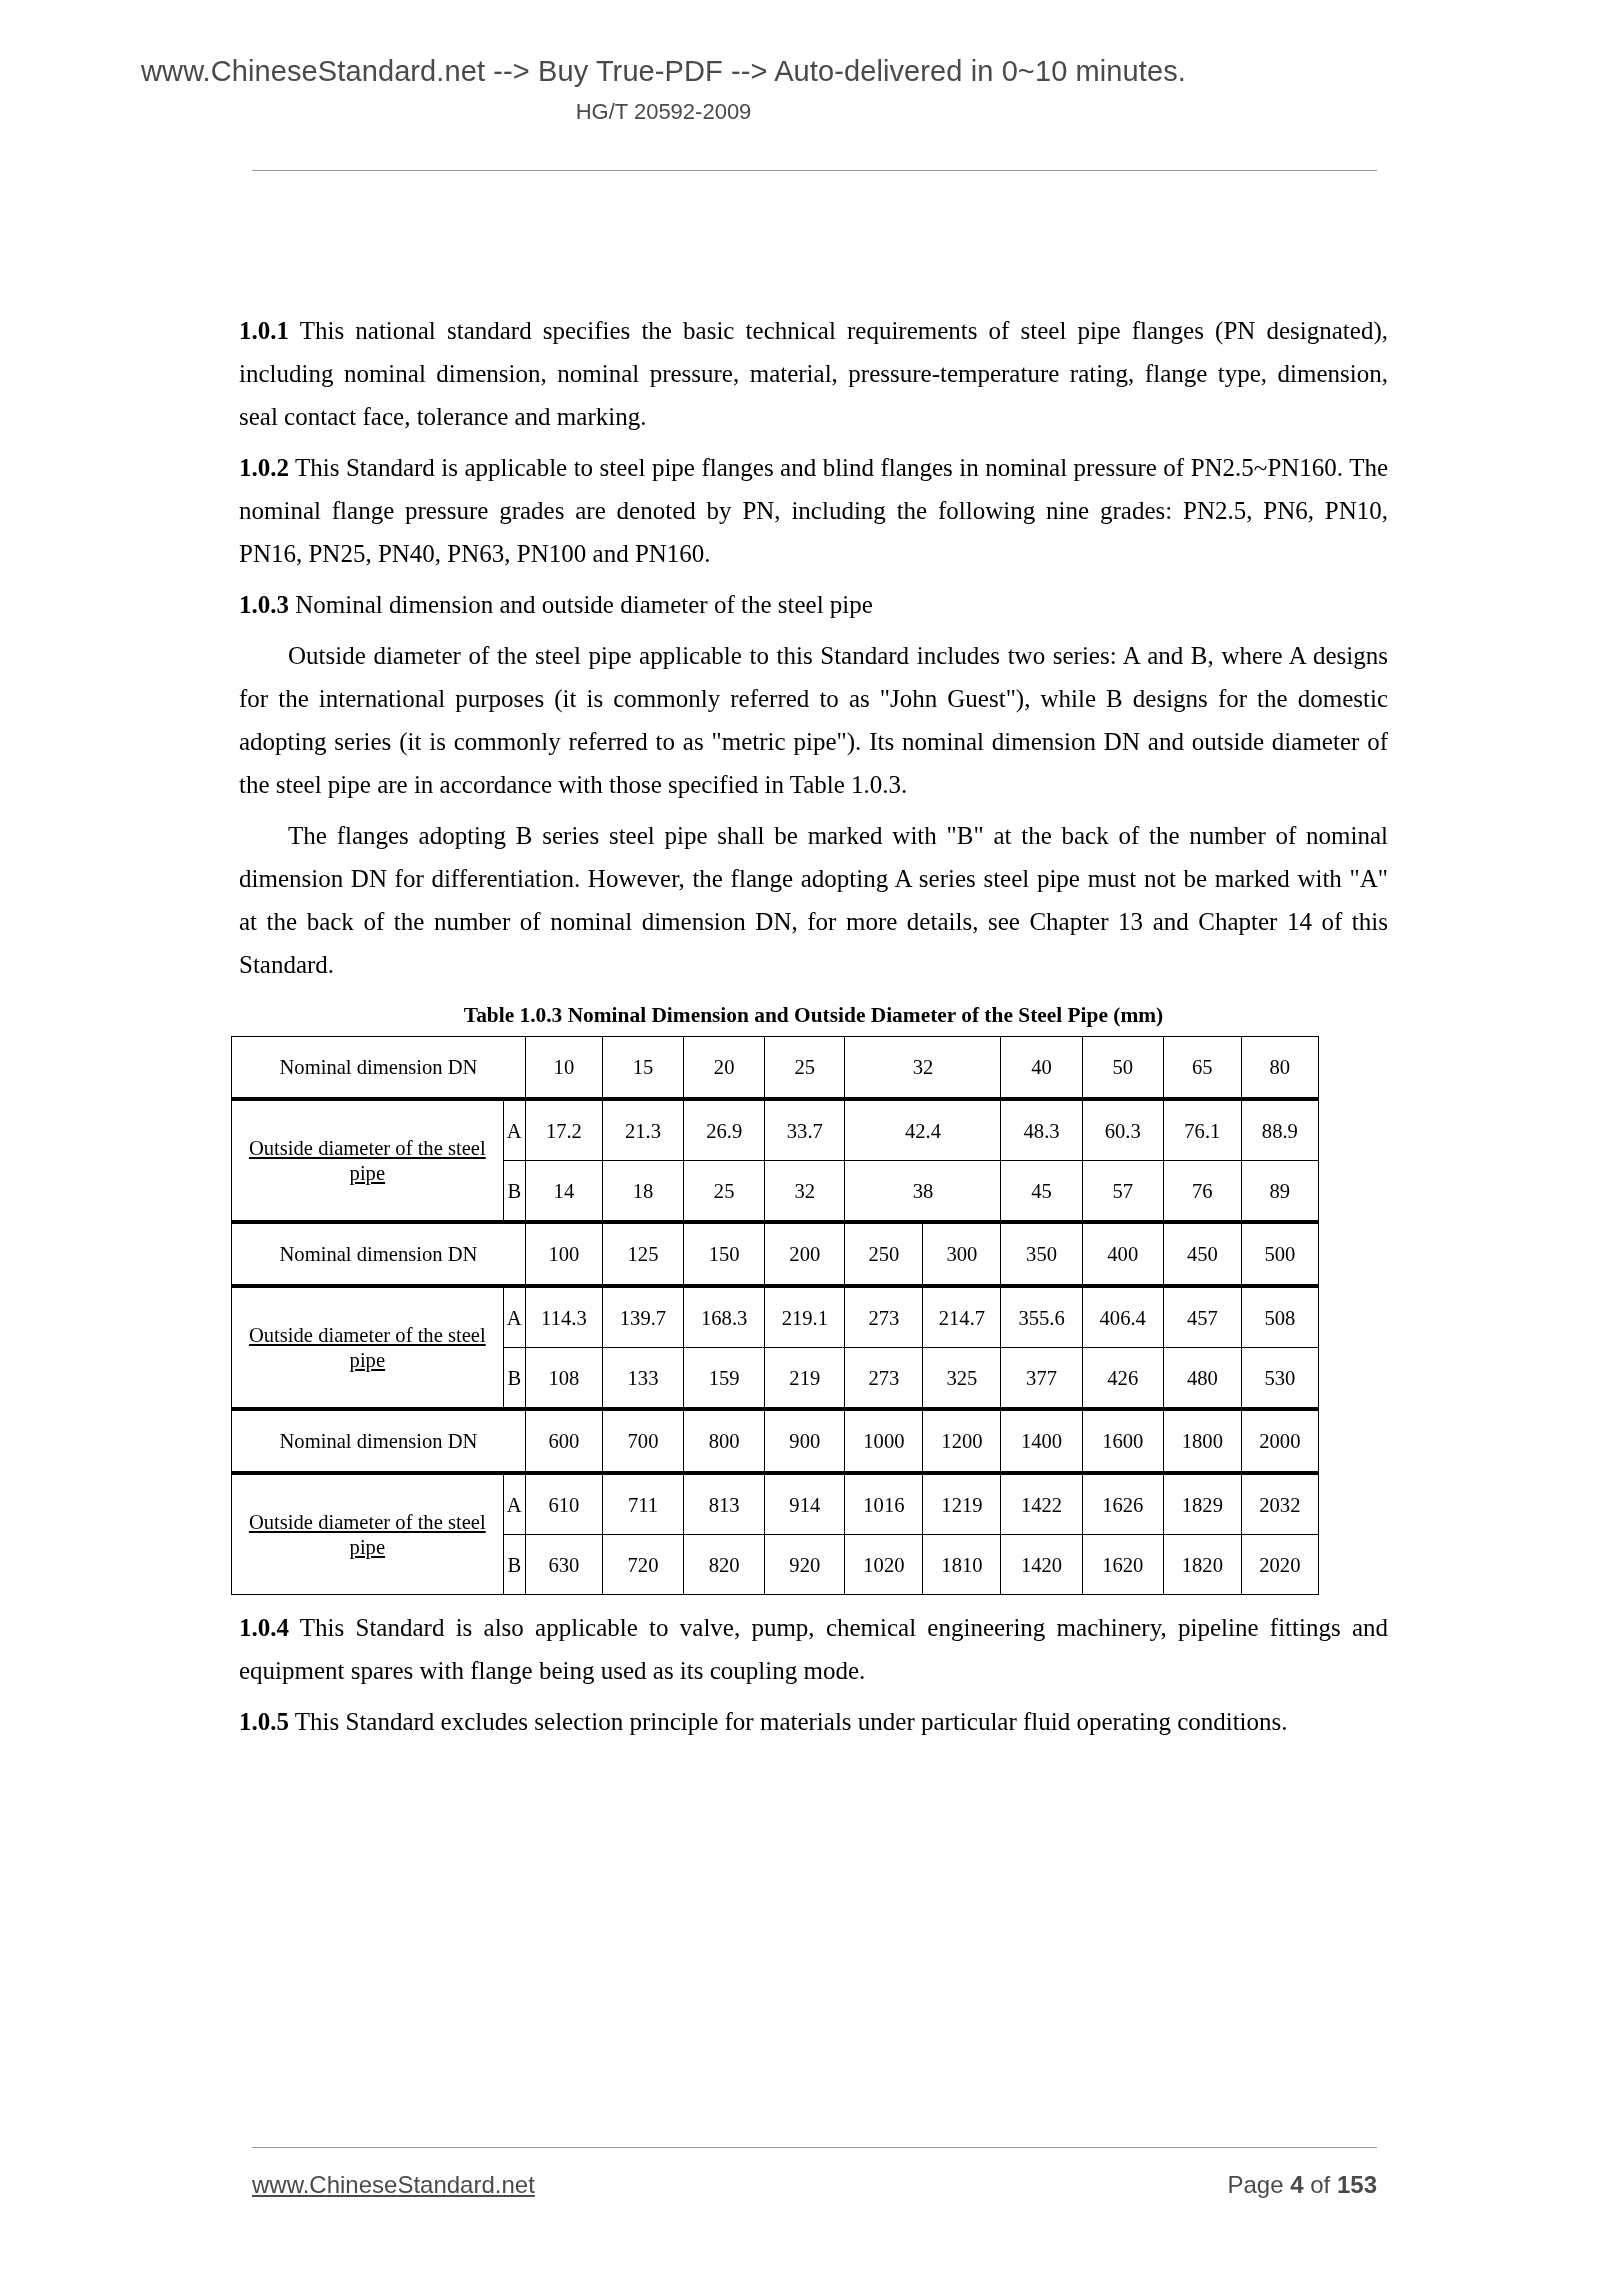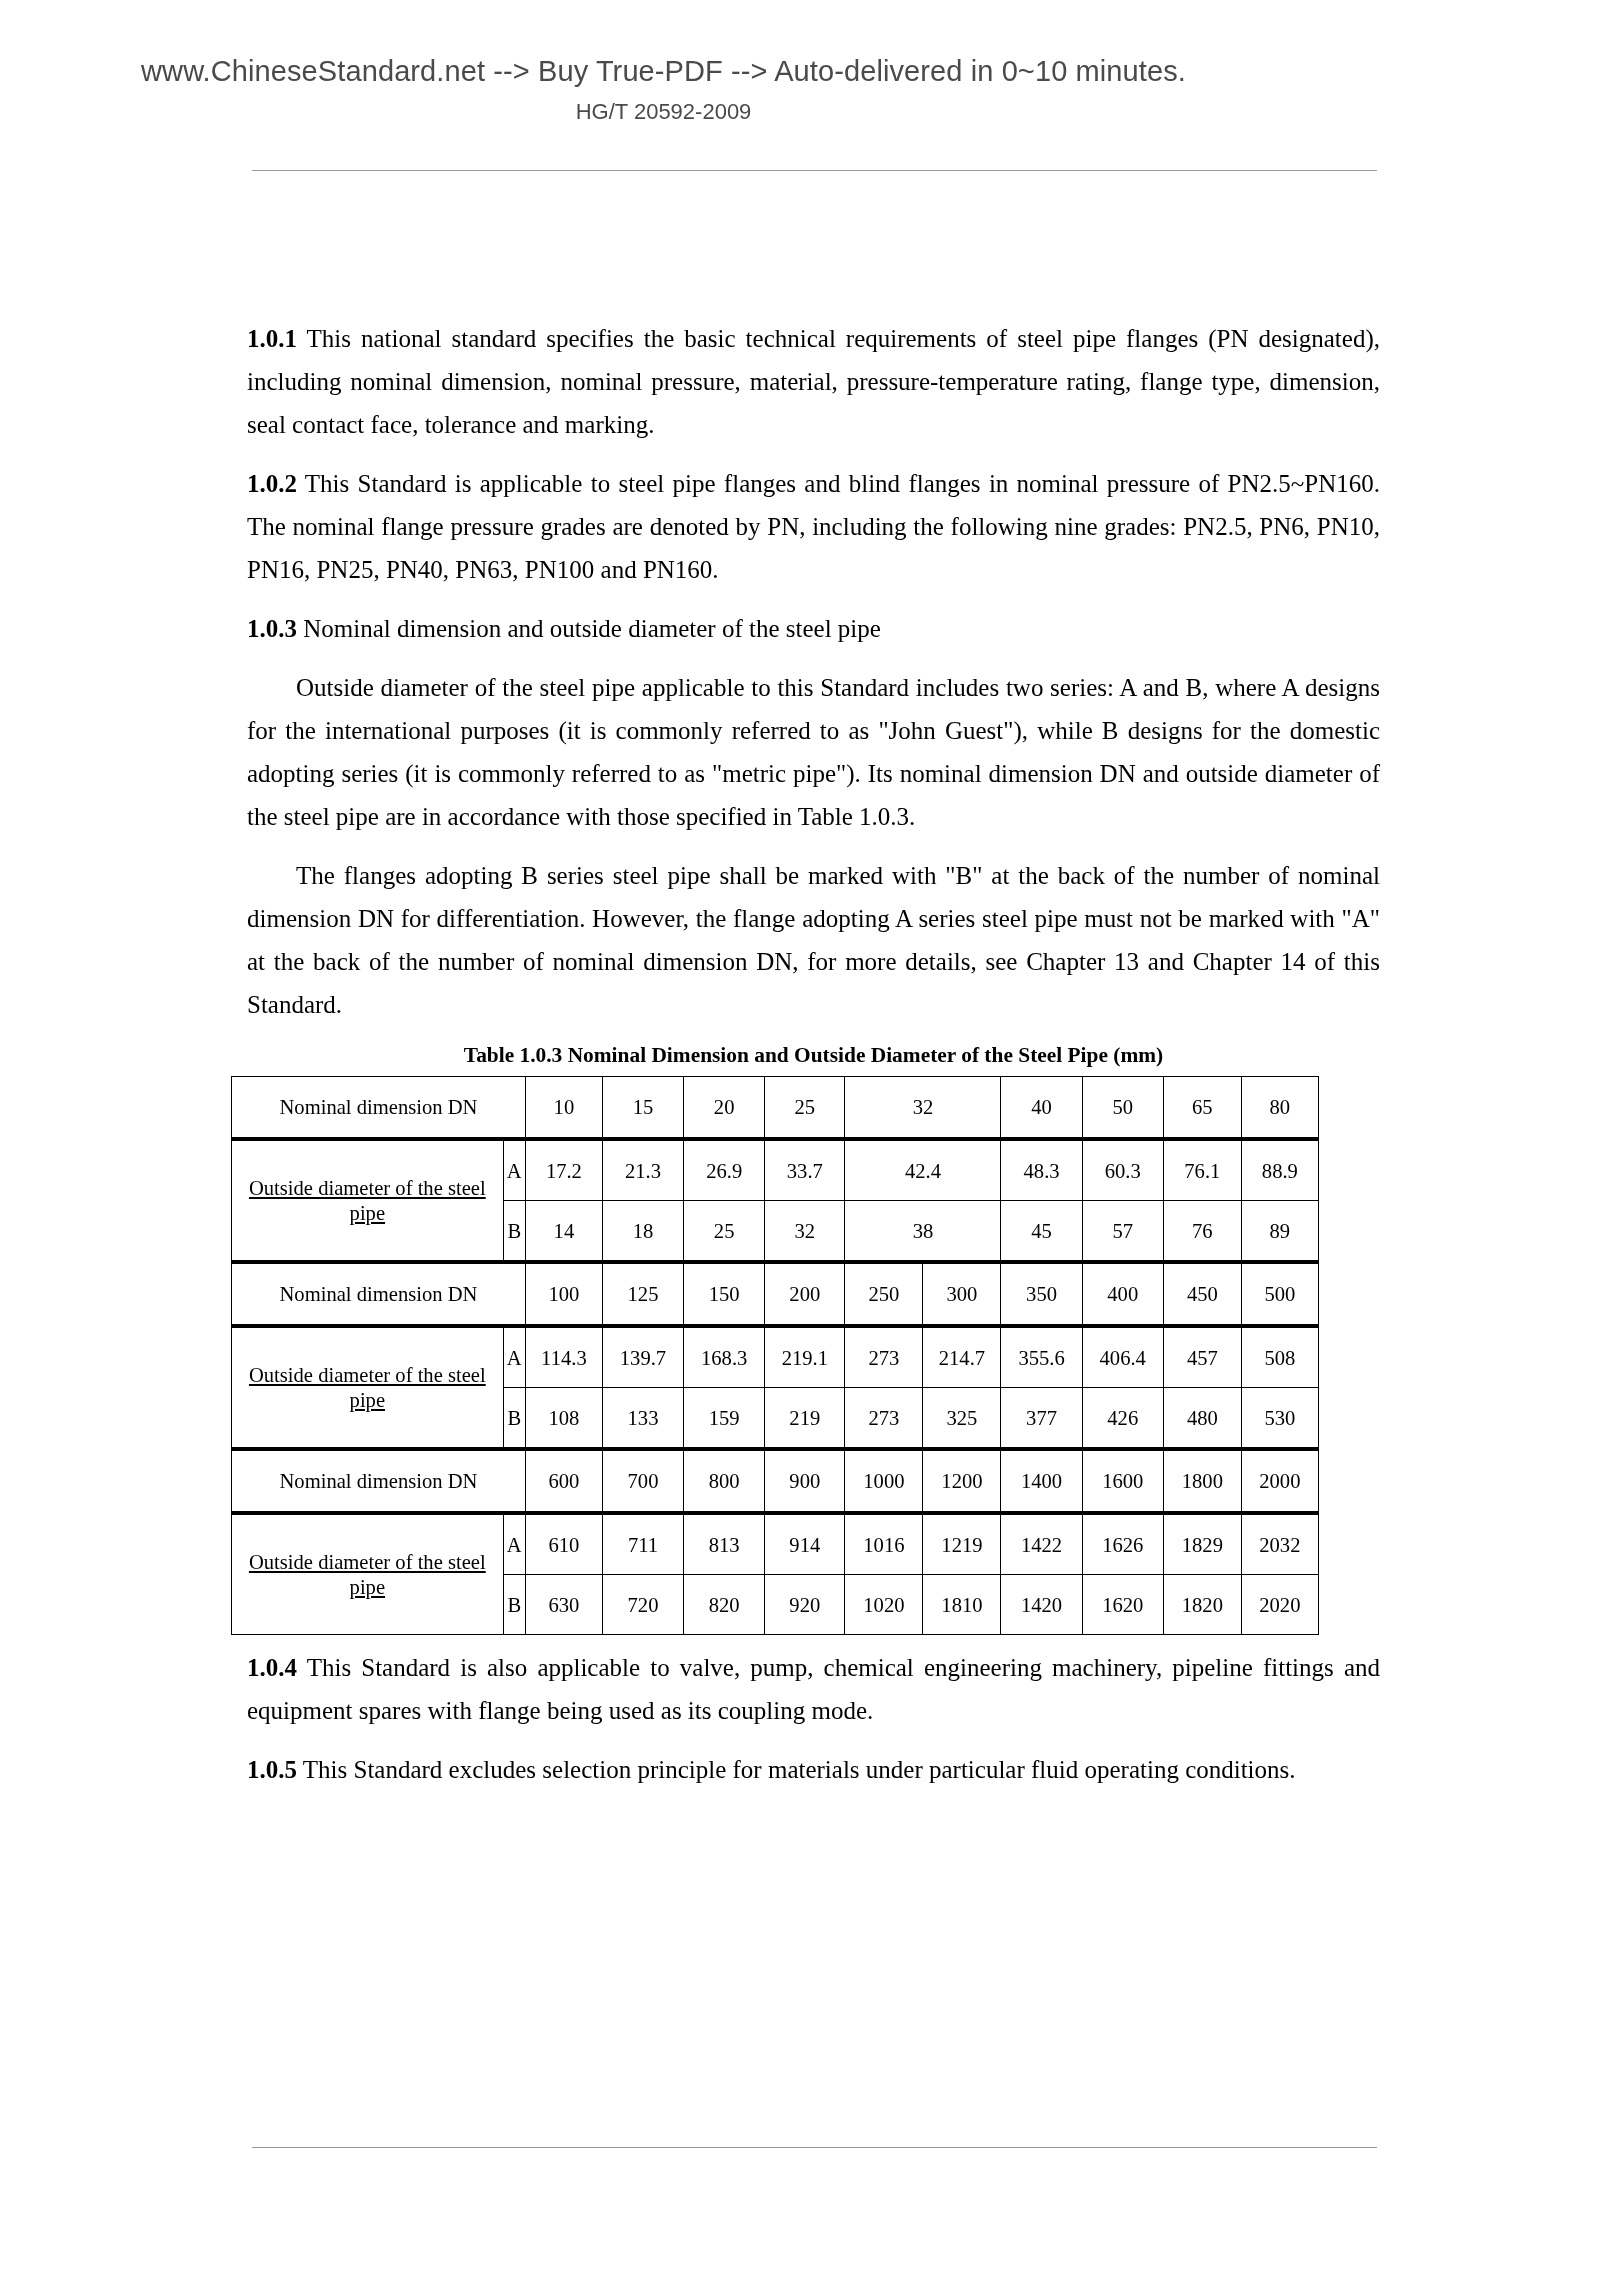--- a/index.html
+++ b/index.html
@@ -66,21 +66,21 @@
     font-weight: bold;
     text-align: center;
     margin: 0 0 68px 0;
     letter-spacing: 0.2px;
     font-family: "Liberation Serif", "DejaVu Serif", serif;
   }
 
   p.body-para {
     font-size: 25px;
     line-height: 43px;
-    margin: 16px;
+    margin: 8px;
     text-align: justify;
     text-justify: inter-word;
     font-family: "Liberation Serif", "DejaVu Serif", serif;
   }
   p.body-para.indent {
     text-indent: 49px;
   }
   .num {
     font-weight: bold;
   }
@@ -320,15 +320,19 @@
       </tbody>
     </table>
 
     <p class="body-para" style="margin-top:11px;"><span class="num">1.0.4</span><span> This Standard is also applicable to valve, pump, chemical engineering machinery, pipeline fittings and equipment spares with flange being used as its coupling mode.</span></p>
 
     <p class="body-para"><span class="num">1.0.5</span><span> This Standard excludes selection principle for materials under particular fluid operating conditions.</span></p>
 
   </div>
 
   <div class="footer-rule"></div>
+  <div class="footer">
+    <span class="footer-link">www.ChineseStandard.net</span>
+    <span class="footer-page"><span>Page </span><b>4</b><span> of </span><b>153</b></span>
+  </div>
 
 </div>
 
 
 </body></html>

